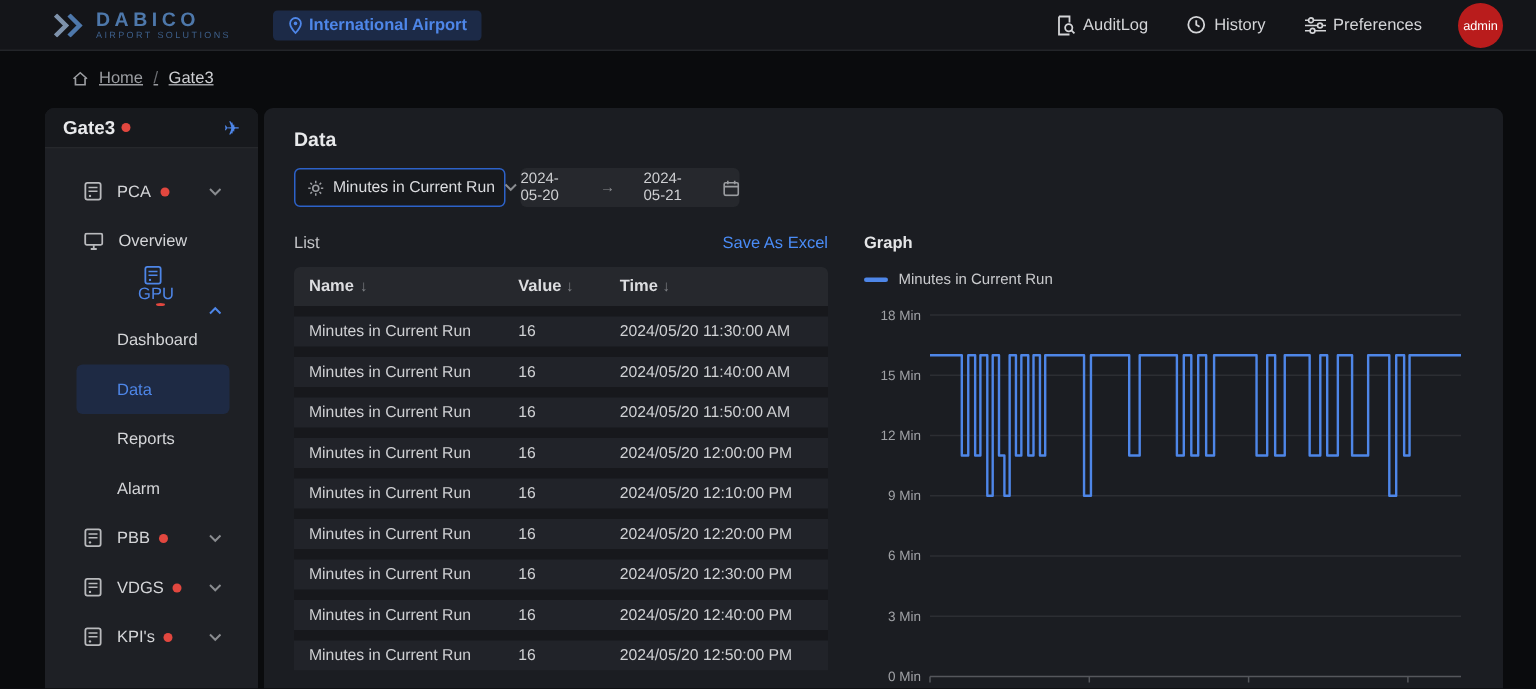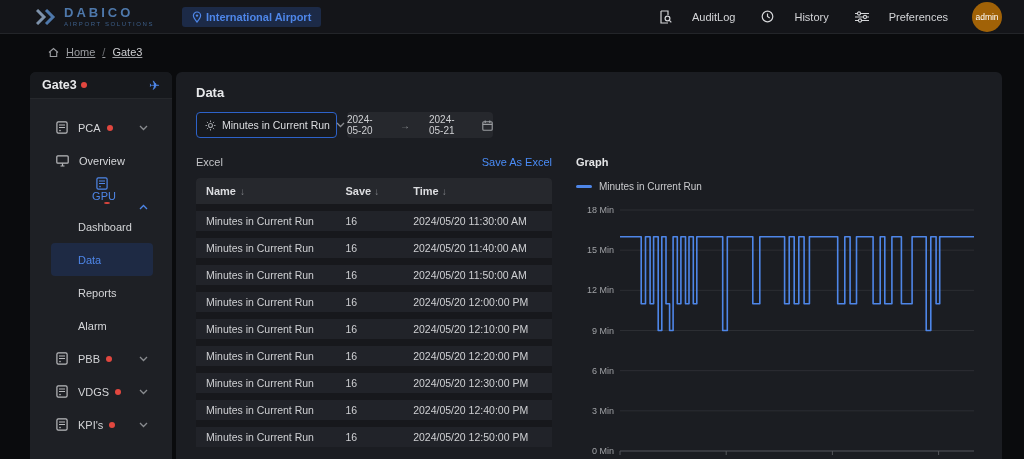--- a/index.html
+++ b/index.html
@@ -18,25 +18,25 @@
   .logo-chevrons { display:flex; }
   .logo-text { line-height:1; }
   .logo-name { font-size:13px; font-weight:bold; letter-spacing:3px; color:#4e78ab; }
   .logo-tagline { font-size:6px; letter-spacing:1.6px; color:#3d5f8a; margin-top:2px; }
   .airport-badge {
     margin-left:28px; display:flex; align-items:center; gap:4px;
     background:#1c2a47; color:#4e86e8; font-size:11px; font-weight:bold;
     padding:4px 10px; border-radius:3px; cursor:pointer;
   }
   .topbar-spacer { flex:1; }
-  .top-action { display:flex; align-items:center; gap:20px; margin-left:26px; cursor:pointer; }
+  .top-action { display:flex; align-items:center; gap:5px; margin-left:26px; cursor:pointer; }
   .top-action .lbl { font-size:11px; color:#d4d5d8; }
   .avatar {
     margin-left:24px; width:30px; height:30px; border-radius:50%;
-    background:#a16207; color:#fff; font-size:8.5px;
+    background:#b91c1c; color:#fff; font-size:8.5px;
     display:flex; align-items:center; justify-content:center; cursor:pointer;
   }
   .icon svg { display:block; }
   
   .breadcrumb {
     position:absolute; top:46px; left:48px; display:flex; align-items:center; gap:7px;
     font-size:11px; color:#9b9da1;text-decoration:underline;
   }
   .breadcrumb .crumb { cursor:pointer; }
   .breadcrumb .crumb-current { color:#cfd0d3; }
@@ -327,31 +327,31 @@
               <path d="M3.2 0.5v2.4M7.8 0.5v2.4M0.8 4.4h9.4" stroke="#9b9da1" stroke-width="1.1"></path>
             </svg>
         </span>
       </div>
     </div>
 
     <div class="columns">
 
       <div class="list-col">
         <div class="col-head">
-          <span class="sec-label">Excel</span>
+          <span class="sec-label">List</span>
           <span class="export-link">Save As Excel</span>
         </div>
         <div class="table">
           <div class="t-head">
             <span class="c-name">
               <span>Name</span>
               <span class="sort-ic">↓</span>
             </span>
             <span class="c-value">
-              <span>Save</span>
+              <span>Value</span>
               <span class="sort-ic">↓</span>
             </span>
             <span class="c-time">
               <span>Time</span>
               <span class="sort-ic">↓</span>
             </span>
           </div>
           <div id="table-body">
               <div class="t-row">
     <span class="c-name">Minutes in Current Run</span>

